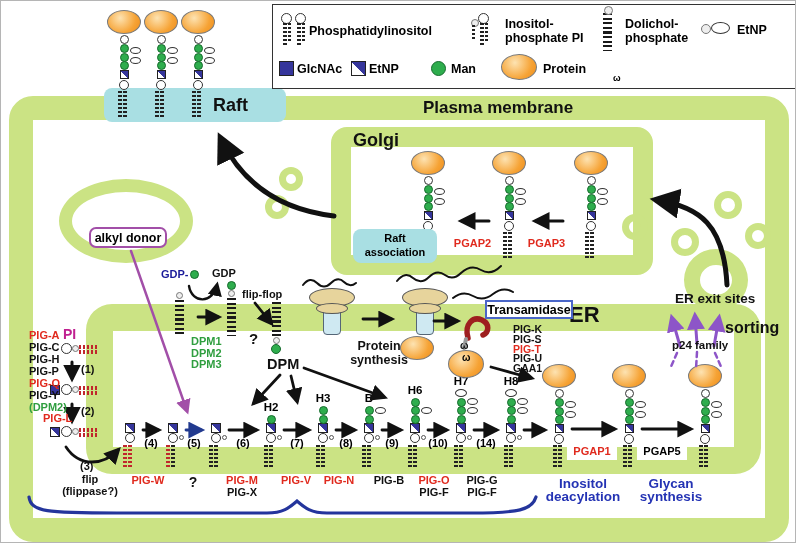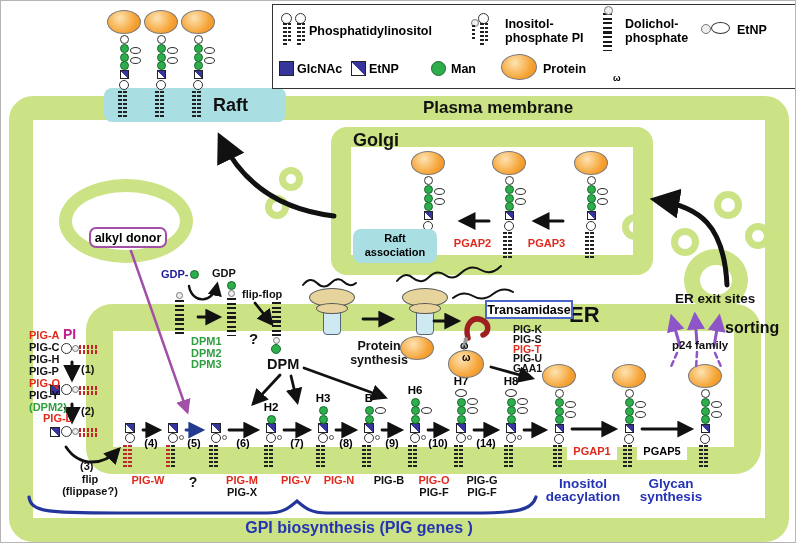--- a/index.html
+++ b/index.html
@@ -85,21 +85,20 @@
   <div class="lbl ctr" style="left:89px;top:473px;font-size:11px;">flip</div>
   <div class="lbl ctr" style="left:89px;top:485px;font-size:11px;">(flippase?)</div>
 
   <div class="wbox red" style="left:566px;top:444px;width:50px;height:15px;font-size:11px;">PGAP1</div>
   <div class="wbox" style="left:636px;top:444px;width:50px;height:15px;font-size:11px;">PGAP5</div>
   <div class="lbl blue ctr" style="left:582px;top:476px;font-size:13.5px;">Inositol</div>
   <div class="lbl blue ctr" style="left:582px;top:489px;font-size:13.5px;">deacylation</div>
   <div class="lbl blue ctr" style="left:670px;top:476px;font-size:13.5px;">Glycan</div>
   <div class="lbl blue ctr" style="left:670px;top:489px;font-size:13.5px;">synthesis</div>
 
-  <div class="lbl blue ctr" style="left:358px;top:518px;font-size:16px;z-index:6;">GPI biosynthesis (PIG genes )</div>
 
   <div id="legend" style="position:absolute;left:271px;top:3px;width:522px;height:83px;background:#fff;border:1.5px solid #333;z-index:8;">
       <div style="position: absolute; left: 0px; top: 0px;">
         <div style="position: absolute; left: 8px; top: 8px; width: 9px; height: 9px; border-radius: 50%; background: rgb(255, 255, 255); border: 1px solid rgb(51, 51, 51);"></div>
         <div style="position: absolute; left: 10px; top: 18px; width: 3.5px; height: 22px; background: repeating-linear-gradient(rgb(34, 34, 34) 0px, rgb(34, 34, 34) 2px, rgba(0, 0, 0, 0) 2px, rgba(0, 0, 0, 0) 4px);"></div>
         <div style="position: absolute; left: 14.5px; top: 18px; width: 3.5px; height: 18px; background: repeating-linear-gradient(rgb(34, 34, 34) 0px, rgb(34, 34, 34) 2px, rgba(0, 0, 0, 0) 2px, rgba(0, 0, 0, 0) 4px);"></div>
       </div>
       <div style="position: absolute; left: 0px; top: 0px;">
         <div style="position: absolute; left: 22px; top: 8px; width: 9px; height: 9px; border-radius: 50%; background: rgb(255, 255, 255); border: 1px solid rgb(51, 51, 51);"></div>
         <div style="position: absolute; left: 24px; top: 18px; width: 3.5px; height: 22px; background: repeating-linear-gradient(rgb(34, 34, 34) 0px, rgb(34, 34, 34) 2px, rgba(0, 0, 0, 0) 2px, rgba(0, 0, 0, 0) 4px);"></div>

